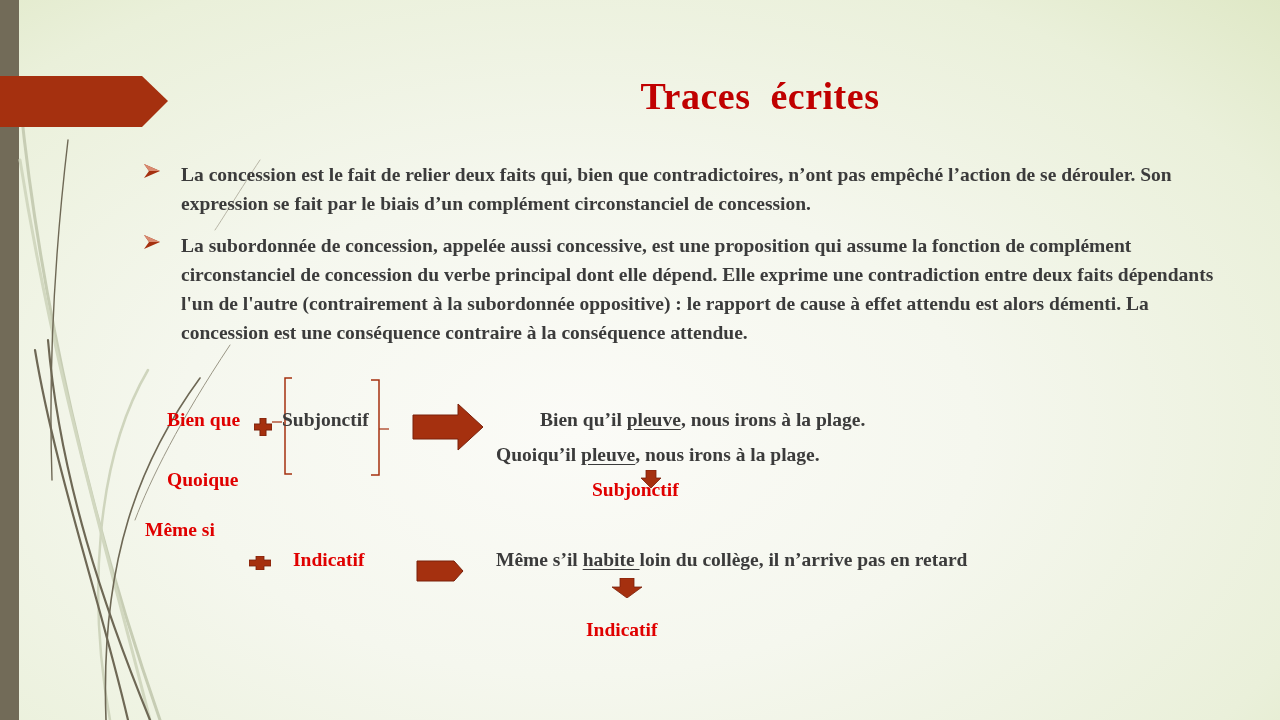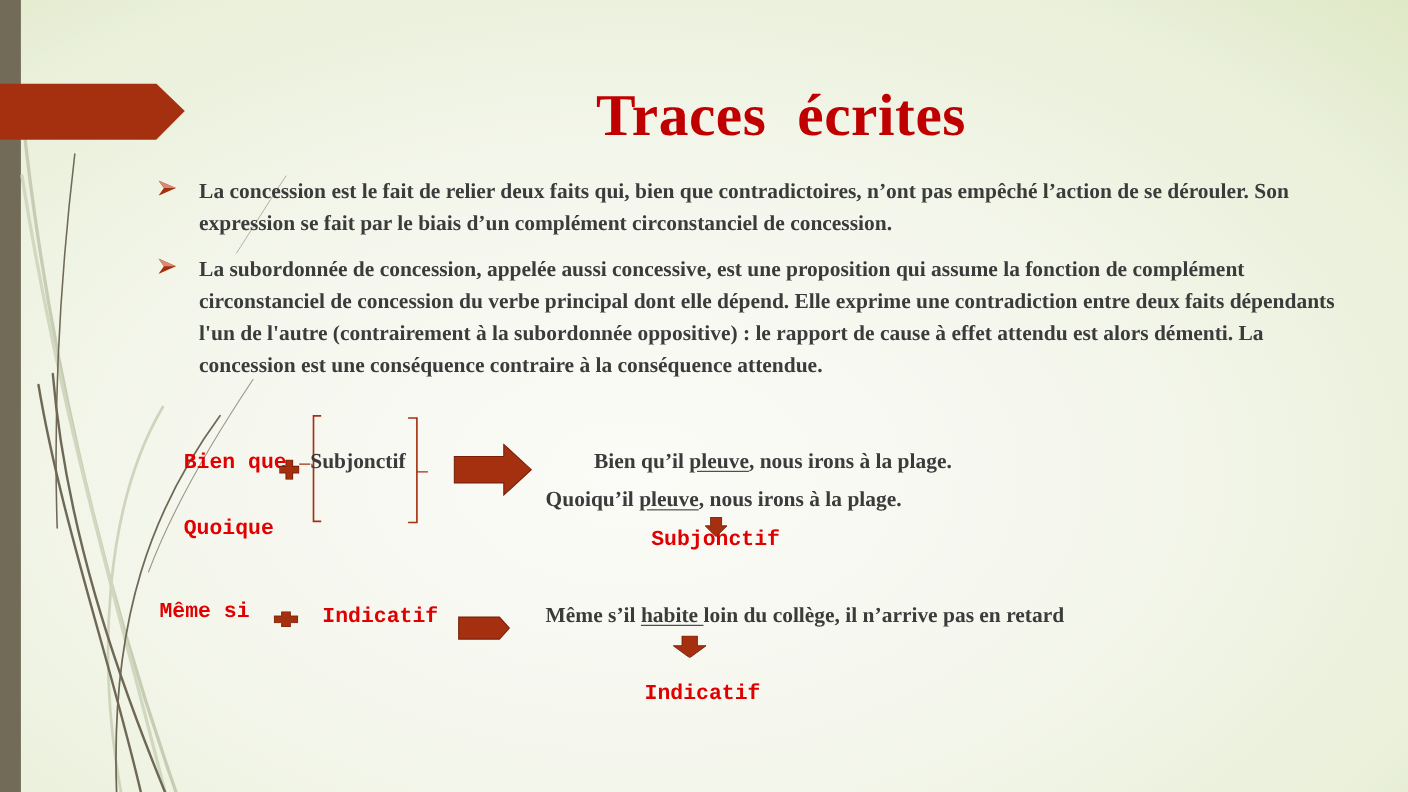--- a/index.html
+++ b/index.html
@@ -5,31 +5,31 @@
   html, body { margin:0; padding:0; }
   body {
     width:1280px; height:720px; overflow:hidden; position:relative;
     background: radial-gradient(ellipse at 45% 60%, #fbfbf7 0%, #f5f7ee 40%, #eaf0da 80%, #dfe8c6 100%);
     font-family: "Liberation Serif", "DejaVu Serif", serif;
   }
   .left-bar { position:absolute; left:0; top:0; width:19px; height:720px; background:#726b58; }
   .decor { position:absolute; left:0; top:0; width:1280px; height:720px; pointer-events:none; }
   .title-tab { position:absolute; left:0; top:76px; }
   .title {
-    position:absolute; left:530px; top:74px; width:360px; text-align:center;
-    font-size:54px; font-weight:bold; color:#c00000; letter-spacing:0.5px; white-space:pre;
+    position:absolute; left:580px; top:74px; width:360px; text-align:center;
+    font-size:38px; font-weight:bold; color:#c00000; letter-spacing:0.5px; white-space:pre;
   }
   .bullets { position:absolute; left:144px; top:160px; width:1070px; }
   .bullet { position:relative; padding-left:37px; margin-bottom:13px; }
   .bullet .marker { position:absolute; left:0; top:4px; width:18px; height:14px; }
   .bullet-text {
     font-size:19.5px; font-weight:bold; color:#3b3b3b; line-height:29px;
   }
   .bullet.narrow .bullet-text { letter-spacing:-0.45px; }
-  .red { color:#e00000; font-weight:bold; font-size:19.5px; position:absolute; white-space:nowrap;font-family:Liberation Mono, monospace; }
+  .red { color:#e00000; font-weight:bold; font-size:19.5px; position:absolute; white-space:nowrap; }
   .dark { color:#3b3b3b; font-weight:bold; font-size:19.5px; position:absolute; white-space:nowrap; }
   .u { text-decoration:underline; text-underline-offset:3px; }
   .shape { position:absolute; }
 </style>
 </head>
 <body>
 
 <div class="left-bar"></div>
 <svg class="decor" viewBox="0 0 1280 720">
   <g fill="none" stroke-linecap="round">
@@ -92,21 +92,21 @@
 </div>
 <div class="dark" style="left:496px; top:444px;">
   <span>Quoiqu’il </span><span class="u">pleuve</span><span>, nous irons à la plage.</span>
 </div>
 
 <svg class="shape" style="left:641px; top:470px;" width="20" height="18" viewBox="0 0 20 18">
   <polygon points="5,0 15,0 15,8 20,8 10,18 0,8 5,8" fill="#a5300f" stroke="#7a200a" stroke-width="0.8"></polygon>
 </svg>
 <div class="red" style="left:592px; top:479px;">Subjonctif</div>
 
-<div class="red" style="left:145px; top:545px;">Même si</div>
+<div class="red" style="left:145px; top:519px;">Même si</div>
 <svg class="shape" style="left:249px; top:556px;" width="22" height="14" viewBox="0 0 22 14">
   <polygon points="7,0 15,0 15,4 22,4 22,10 15,10 15,14 7,14 7,10 0,10 0,4 7,4" fill="#a5300f" stroke="#7a200a" stroke-width="0.8"></polygon>
 </svg>
 <div class="red" style="left:293px; top:549px;">Indicatif</div>
 
 <svg class="shape" style="left:416px; top:560px;" width="48" height="22" viewBox="0 0 48 22">
   <polygon points="1,1 38,1 47,11 38,21 1,21" fill="#a5300f" stroke="#7a200a" stroke-width="1"></polygon>
 </svg>
 
 <div class="dark" style="left:496px; top:549px;text-align:center;">

